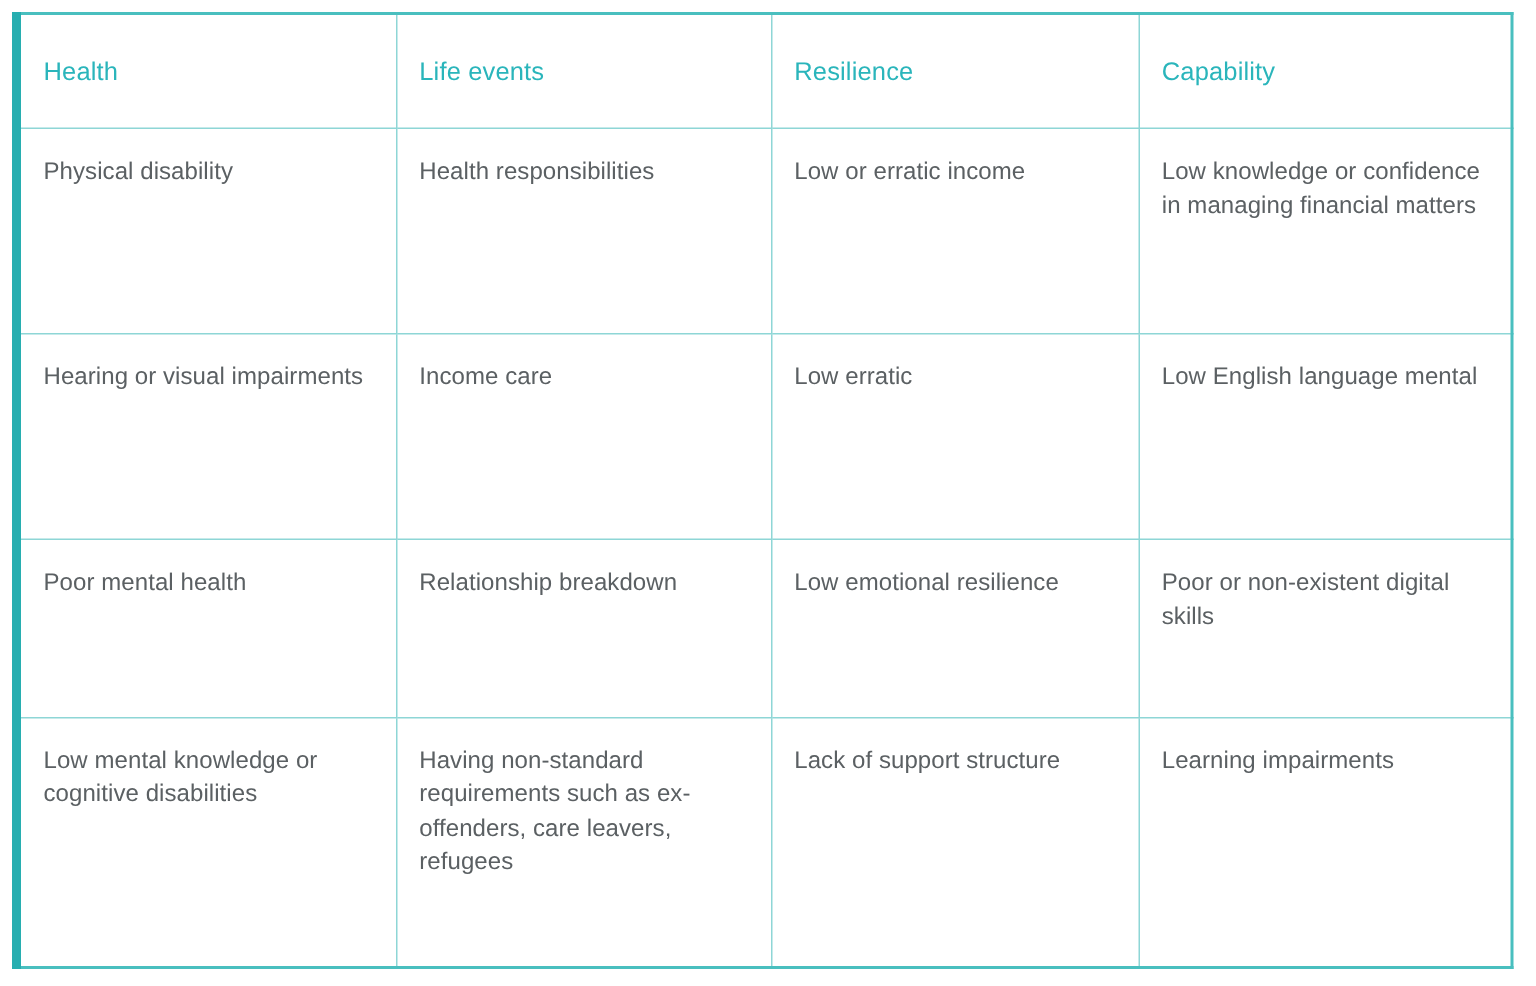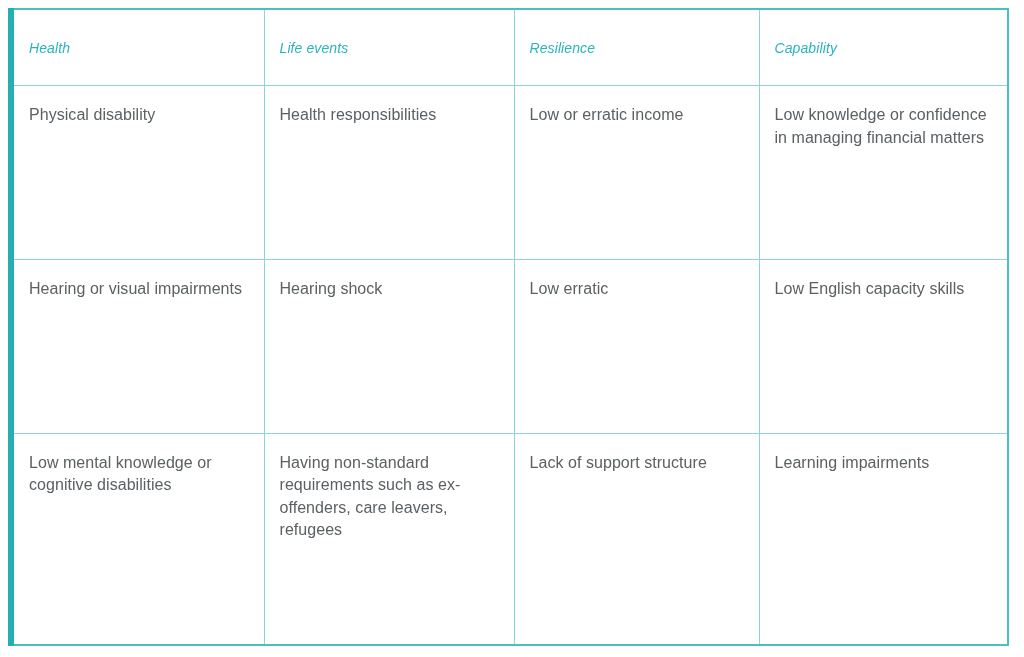--- a/index.html
+++ b/index.html
@@ -50,29 +50,28 @@
 
   table.vuln-table col.c0 { width: 250px; }
   table.vuln-table col.c1 { width: 250px; }
   table.vuln-table col.c2 { width: 245px; }
   table.vuln-table col.c3 { width: 249px; }
 
   th.col-head {
     text-align: left;
     vertical-align: middle;
     font-weight: normal;
-    font-size: 14px;
+    font-size: 17px;
     line-height: 26px;
     color: #2ab5bb;
     padding: 0 16px 0 15px;
     height: 75px;
     border-right: 1.6px solid #8ed6d6;
     border-bottom: 1.6px solid #8ed6d6;
     letter-spacing: 0.1px;
-    font-style: italic;
   }
   th.col-head:last-child { border-right: none; }
 
   td.cell {
     text-align: left;
     vertical-align: top;
     font-size: 16px;
     line-height: 22.5px;
     color: #5b6063;
     padding: 18px 18px 14px 15px;
@@ -130,30 +129,44 @@
           <span class="cell-text">Low knowledge or confidence in managing financial matters</span>
         </td>
       </tr>
 
 
       <tr class="data-row-2">
         <td class="cell">
           <span class="cell-text">Hearing or visual impairments</span>
         </td>
         <td class="cell">
-          <span class="cell-text">Hearing shock</span>
+          <span class="cell-text">Income care</span>
         </td>
         <td class="cell">
           <span class="cell-text">Low erratic</span>
         </td>
         <td class="cell">
-          <span class="cell-text">Low English capacity skills</span>
+          <span class="cell-text">Low English language mental</span>
         </td>
       </tr>
 
+      <tr class="data-row-3">
+        <td class="cell">
+          <span class="cell-text">Poor mental health</span>
+        </td>
+        <td class="cell">
+          <span class="cell-text">Relationship breakdown</span>
+        </td>
+        <td class="cell">
+          <span class="cell-text">Low emotional resilience</span>
+        </td>
+        <td class="cell">
+          <span class="cell-text">Poor or non-existent digital skills</span>
+        </td>
+      </tr>
 
       <tr class="data-row-4">
         <td class="cell">
           <span class="cell-text">Low mental knowledge or cognitive disabilities</span>
         </td>
         <td class="cell">
           <span class="cell-text">Having non-standard requirements such as ex-offenders, care leavers, refugees</span>
         </td>
         <td class="cell">
           <span class="cell-text">Lack of support structure</span>

